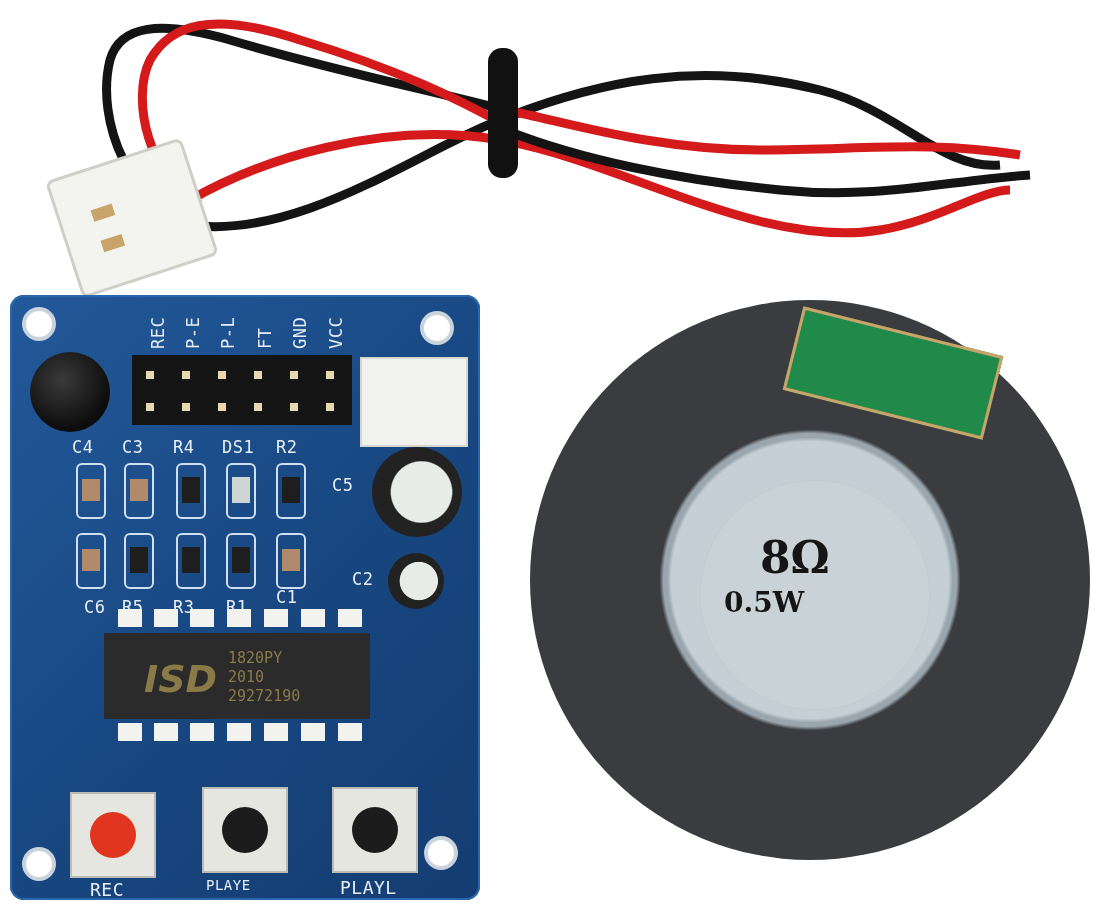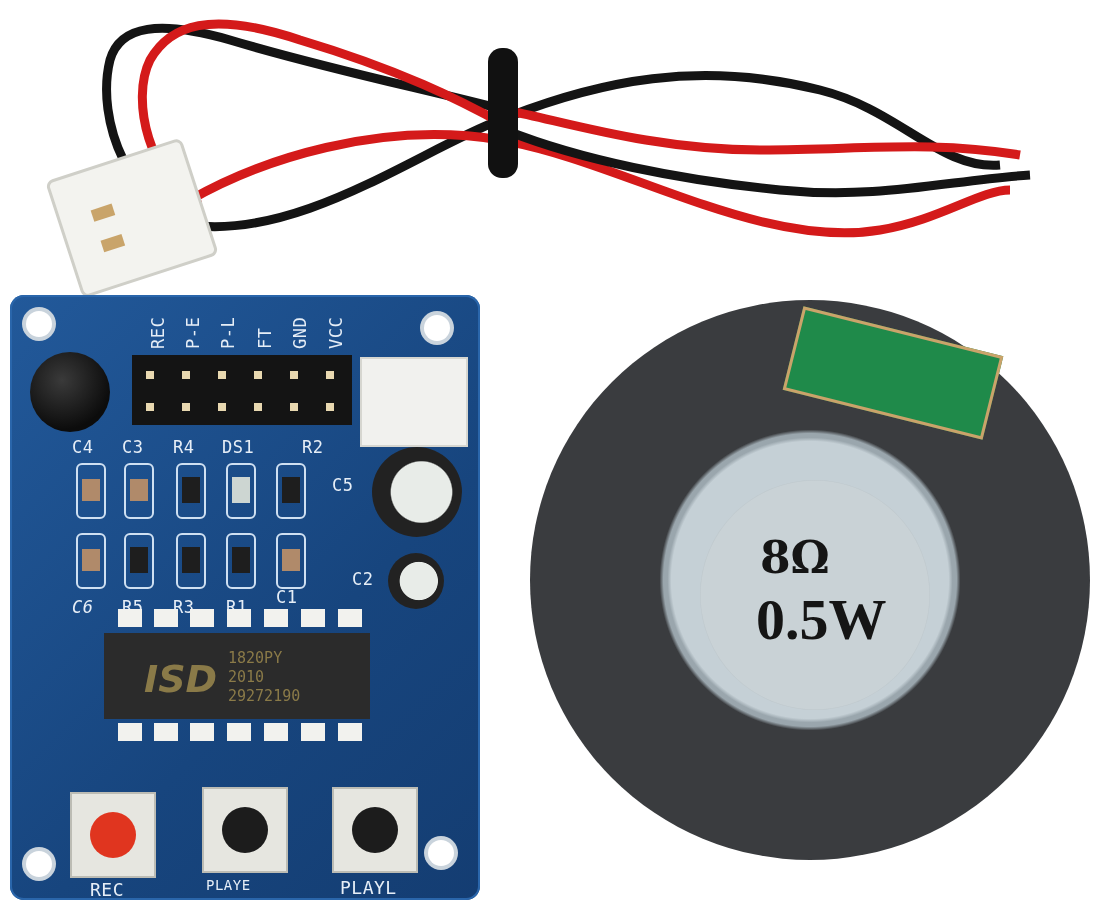--- a/index.html
+++ b/index.html
@@ -79,21 +79,21 @@
       <div class="abs pin" style="left:122px;top:48px"></div>
     <div class="abs pin" style="left:158px;top:48px"></div>
       <div class="abs pin" style="left:194px;top:48px"></div>
   </div>
   <div class="abs jst" style="left:350px;top:62px;width:104px;height:86px;"></div>
 
   <div class="abs silk" style="left:62px;top:142px;">C4</div>
   <div class="abs silk" style="left:112px;top:142px;">C3</div>
   <div class="abs silk" style="left:163px;top:142px;">R4</div>
   <div class="abs silk" style="left:212px;top:142px;">DS1</div>
-  <div class="abs silk" style="left:266px;top:142px;margin-left:26px;">R2</div>
+  <div class="abs silk" style="left:266px;top:142px;">R2</div>
 
   <div class="abs smd" style="left:66px;top:168px;width:26px;height:52px;">
       <div class="abs cap-body" style="left:4px;top:14px;width:18px;height:22px"></div>
     </div>
   <div class="abs smd" style="left:114px;top:168px;width:26px;height:52px;">
       <div class="abs cap-body" style="left:4px;top:14px;width:18px;height:22px"></div>
     </div>
   <div class="abs smd" style="left:166px;top:168px;width:26px;height:52px;">
       <div class="abs res-body" style="left:4px;top:12px;width:18px;height:26px"></div>
     </div>
@@ -112,21 +112,21 @@
   <div class="abs smd" style="left:166px;top:238px;width:26px;height:52px;">
       <div class="abs res-body" style="left:4px;top:12px;width:18px;height:26px"></div>
     </div>
   <div class="abs smd" style="left:216px;top:238px;width:26px;height:52px;">
       <div class="abs res-body" style="left:4px;top:12px;width:18px;height:26px"></div>
     </div>
   <div class="abs smd" style="left:266px;top:238px;width:26px;height:52px;">
       <div class="abs cap-body" style="left:4px;top:14px;width:18px;height:22px"></div>
     </div>
 
-  <div class="abs silk" style="left:62px;top:302px;font-style:italic;">C6</div>
+  <div class="abs silk" style="left:74px;top:302px;">C6</div>
   <div class="abs silk" style="left:112px;top:302px;">R5</div>
   <div class="abs silk" style="left:163px;top:302px;">R3</div>
   <div class="abs silk" style="left:216px;top:302px;">R1</div>
   <div class="abs silk" style="left:266px;top:292px;">C1</div>
 
   <div class="abs silk" style="left:322px;top:180px;">C5</div>
   <div class="abs ecap" style="left:362px;top:152px;width:90px;height:90px;"></div>
   <div class="abs silk" style="left:342px;top:274px;">C2</div>
   <div class="abs ecap" style="left:378px;top:258px;width:56px;height:56px;"></div>
 
@@ -165,15 +165,15 @@
     <div class="abs btncap" style="left:18px;top:18px;width:46px;height:46px;background:#1c1c1c;"></div>
   </div>
   <div class="abs silk" style="left:80px;top:584px;font-size:18px;">REC</div>
   <div class="abs silk" style="left:196px;top:582px;font-size:14px;">PLAYE</div>
   <div class="abs silk" style="left:330px;top:582px;font-size:18px;">PLAYL</div>
 </div>
 
 <div class="abs spk"></div>
 <div class="abs spk-center">
   <div class="abs spk-text" style="left:60px;top:52px;font-size:44px;">8Ω</div>
-  <div class="abs spk-text" style="left:56px;top:106px;font-size:58px;font-family:Liberation Serif, serif;">0.5W</div>
+  <div class="abs spk-text" style="left:24px;top:106px;font-size:28px;">0.5W</div>
 </div>
 <div class="abs terminal" style="left:790px;top:330px;width:200px;height:80px;transform:rotate(14deg);"></div>
 
 </body></html>

